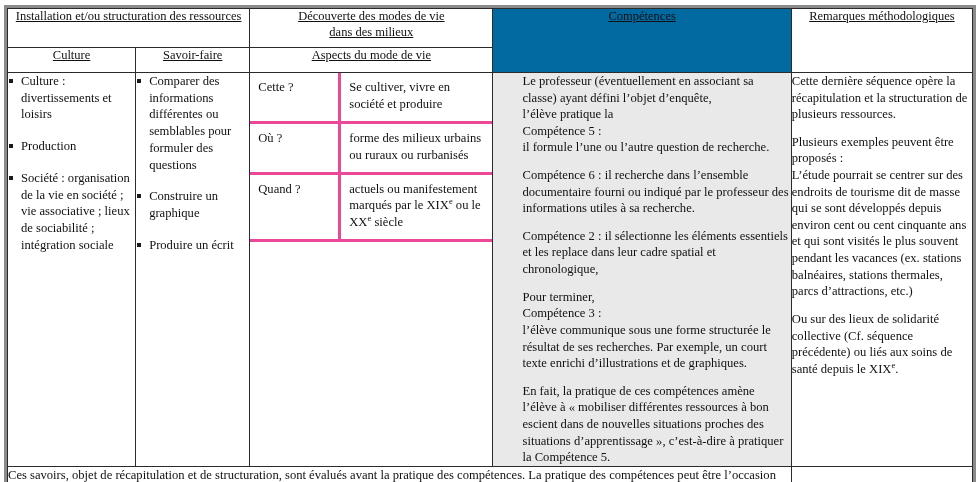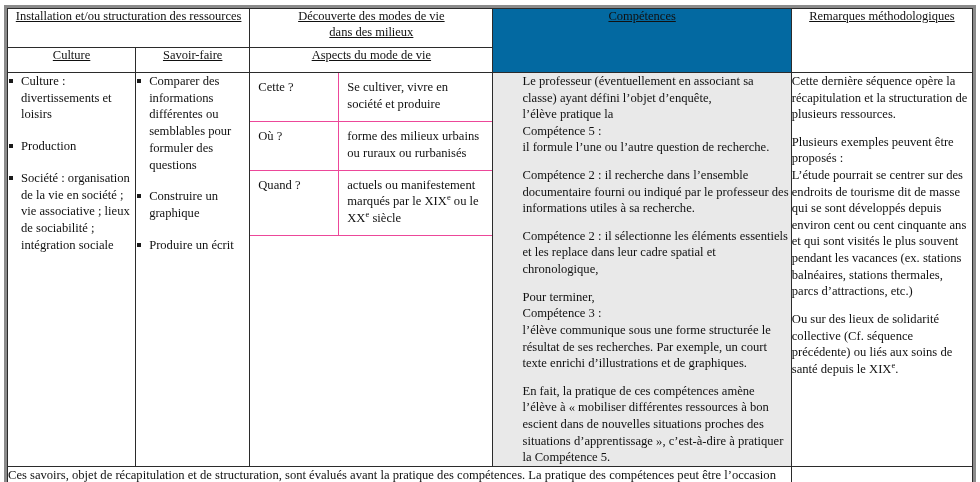--- a/index.html
+++ b/index.html
@@ -117,21 +117,21 @@
     background: #1a1a1a;
   }
 
   
   table.aspects {
     border-collapse: collapse;
     width: 100%;
     table-layout: fixed;
   }
   table.aspects td {
-    border: 1px solid #ec4899;
+    border: 3px solid #ec4899;
     vertical-align: top;
     font-size: 12.6px;
     line-height: 1.34;
     padding: 6px 8px 8px 8px;
   }
   table.aspects tr td:first-child { width: 72px; border-left: none; }
   table.aspects tr td:last-child  { border-right: none; }
   table.aspects tr:first-child td { border-top: none; }
   .aspects-wrap { padding: 0; }
 
@@ -206,21 +206,21 @@
                   </tr>
                   <tr>
                     <td>Quand ?</td>
                     <td>actuels ou manifestement marqués par le XIX<sup>e</sup> ou le XX<sup>e</sup> siècle</td>
                   </tr>
                 </tbody>
             </table>
           </td>
           <td class="body-cell shaded">
               <p class="para">Le professeur (éventuellement en associant sa classe) ayant défini l’objet d’enquête,<br>l’élève pratique la<br>Compétence 5 :<br>il formule l’une ou l’autre question de recherche.</p>
-              <p class="para">Compétence 2 : il recherche dans l’ensemble documentaire fourni ou indiqué par le professeur des informations utiles à sa  recherche.</p>
+              <p class="para">Compétence 6 : il recherche dans l’ensemble documentaire fourni ou indiqué par le professeur des informations utiles à sa  recherche.</p>
               <p class="para">Compétence 2 : il sélectionne les éléments essentiels et les replace dans leur cadre spatial et chronologique,</p>
               <p class="para">Pour terminer,<br>Compétence 3 :<br>l’élève communique sous une forme structurée le résultat de ses recherches. Par exemple, un court texte enrichi d’illustrations et de graphiques.</p>
               <p class="para">En fait, la pratique de ces compétences amène l’élève à « mobiliser différentes ressources à bon escient dans de nouvelles situations proches des situations d’apprentissage », c’est-à-dire à pratiquer la Compétence 5.</p>
             </td>
           <td class="body-cell">
               <p class="para">Cette dernière séquence opère la récapitulation et la structuration de plusieurs ressources.</p>
               <p class="para">Plusieurs exemples peuvent être proposés :<br>L’étude pourrait se centrer sur des endroits de tourisme dit de masse qui se sont développés depuis environ cent ou cent cinquante ans et qui sont visités le plus souvent pendant les vacances (ex. stations balnéaires, stations thermales, parcs d’attractions, etc.)</p>
               <p class="para">Ou sur des lieux de solidarité collective (Cf. séquence précédente) ou liés aux soins de santé depuis le XIX<sup>e</sup>.</p>
             </td>
         </tr>

